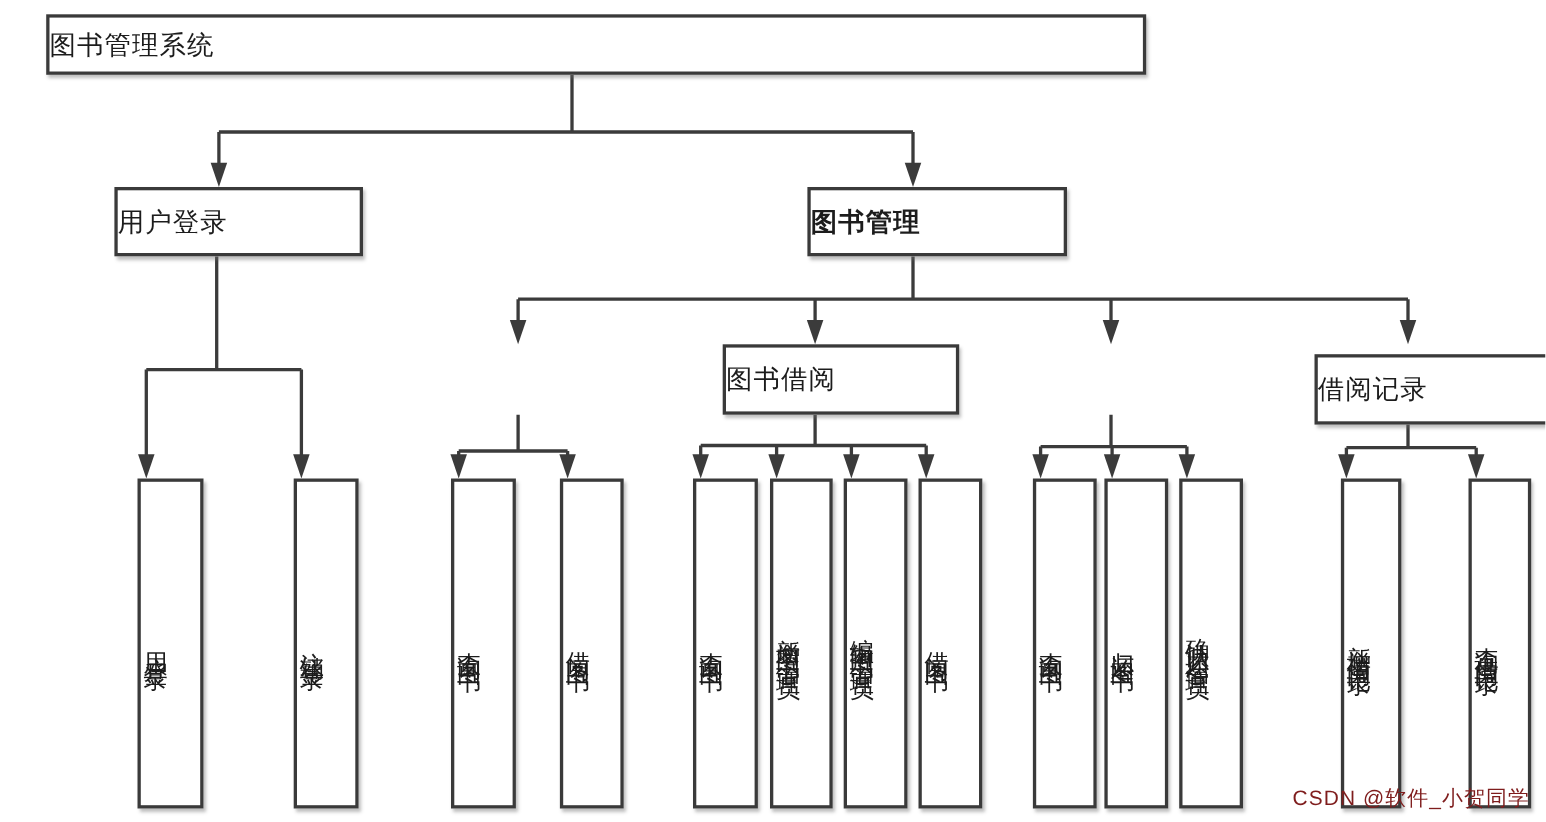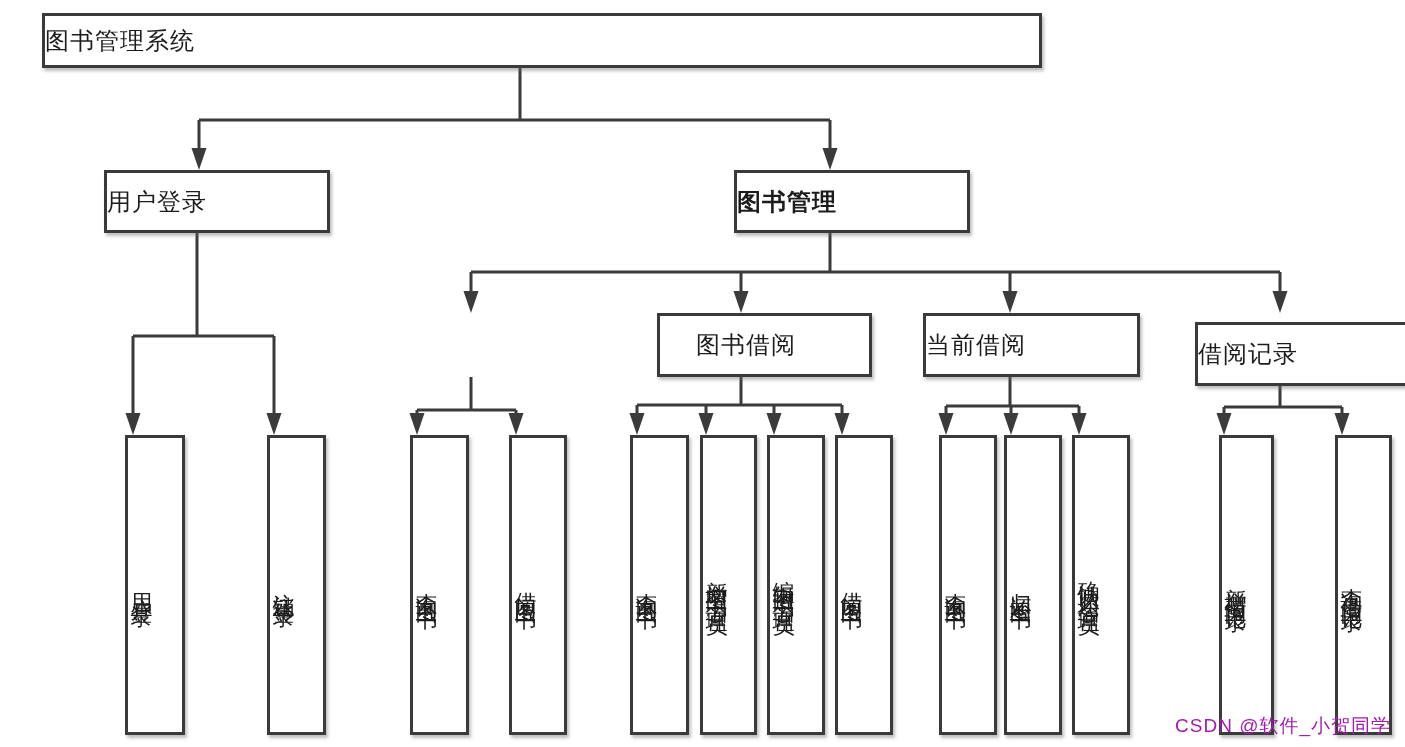--- a/index.html
+++ b/index.html
@@ -45,42 +45,42 @@
     font-size: 22px;
     letter-spacing: 5px;
     line-height: 1.2;
     white-space: nowrap;
   }
   
   #n-root   { left: 20px;   top: 13px;  width: 1000px; height: 55px; }
   #n-ulogin { left: 82px;   top: 170px; width: 226px;  height: 63px; }
   #n-bmgmt  { left: 712px;  top: 170px; width: 236px;  height: 63px; font-weight: bold; }
   #n-rec    { left: 364px;  top: 313px; width: 215px;  height: 64px; }
-  #n-borrow { left: 635px;  top: 313px; width: 215px;  height: 64px; padding-left: 36px; }
+  #n-borrow { left: 635px;  top: 313px; width: 215px;  height: 64px; }
   #n-cur    { left: 901px;  top: 313px; width: 217px;  height: 64px; }
   #n-recrd  { left: 1173px; top: 322px; width: 230px;  height: 64px; }
   #lf-0  { left: 103px;  top: 435px; width: 60px; height: 300px; }
   #lf-1  { left: 245px;  top: 435px; width: 59px; height: 300px; }
   #lf-2  { left: 388px;  top: 435px; width: 59px; height: 300px; }
   #lf-3  { left: 487px;  top: 435px; width: 58px; height: 300px; }
   #lf-4  { left: 608px;  top: 435px; width: 59px; height: 300px; }
   #lf-5  { left: 678px;  top: 435px; width: 57px; height: 300px; }
   #lf-6  { left: 745px;  top: 435px; width: 58px; height: 300px; }
   #lf-7  { left: 813px;  top: 435px; width: 58px; height: 300px; }
   #lf-8  { left: 917px;  top: 435px; width: 58px; height: 300px; }
   #lf-9  { left: 982px;  top: 435px; width: 58px; height: 300px; }
   #lf-10 { left: 1050px; top: 435px; width: 58px; height: 300px; }
   #lf-11 { left: 1197px; top: 435px; width: 55px; height: 300px; }
   #lf-12 { left: 1313px; top: 435px; width: 57px; height: 300px; }
   .watermark {
     position: absolute;
     right: 14px;
     bottom: 8px;
     font-size: 19px;
-    color: #a21caf;
+    color: #7f1d1d;
     letter-spacing: 1px;
     white-space: nowrap;
     text-align: center;
   }
 </style>
 </head>
 <body>
 
 <div id="canvas">
 
@@ -131,23 +131,20 @@
   <div class="box h" id="n-ulogin">
     <span>用户登录</span>
   </div>
   <div class="box h" id="n-bmgmt">
     <span>图书管理</span>
   </div>
 
   <div class="box h" id="n-borrow">
     <span>图书借阅</span>
   </div>
-  <div class="box h" id="n-cur">
-    <span>当前借阅</span>
-  </div>
   <div class="box h" id="n-recrd">
     <span>借阅记录</span>
   </div>
 
   <div class="box v" id="lf-0">
     <span>用户登录</span>
   </div>
   <div class="box v" id="lf-1">
     <span>注销登录</span>
   </div>

